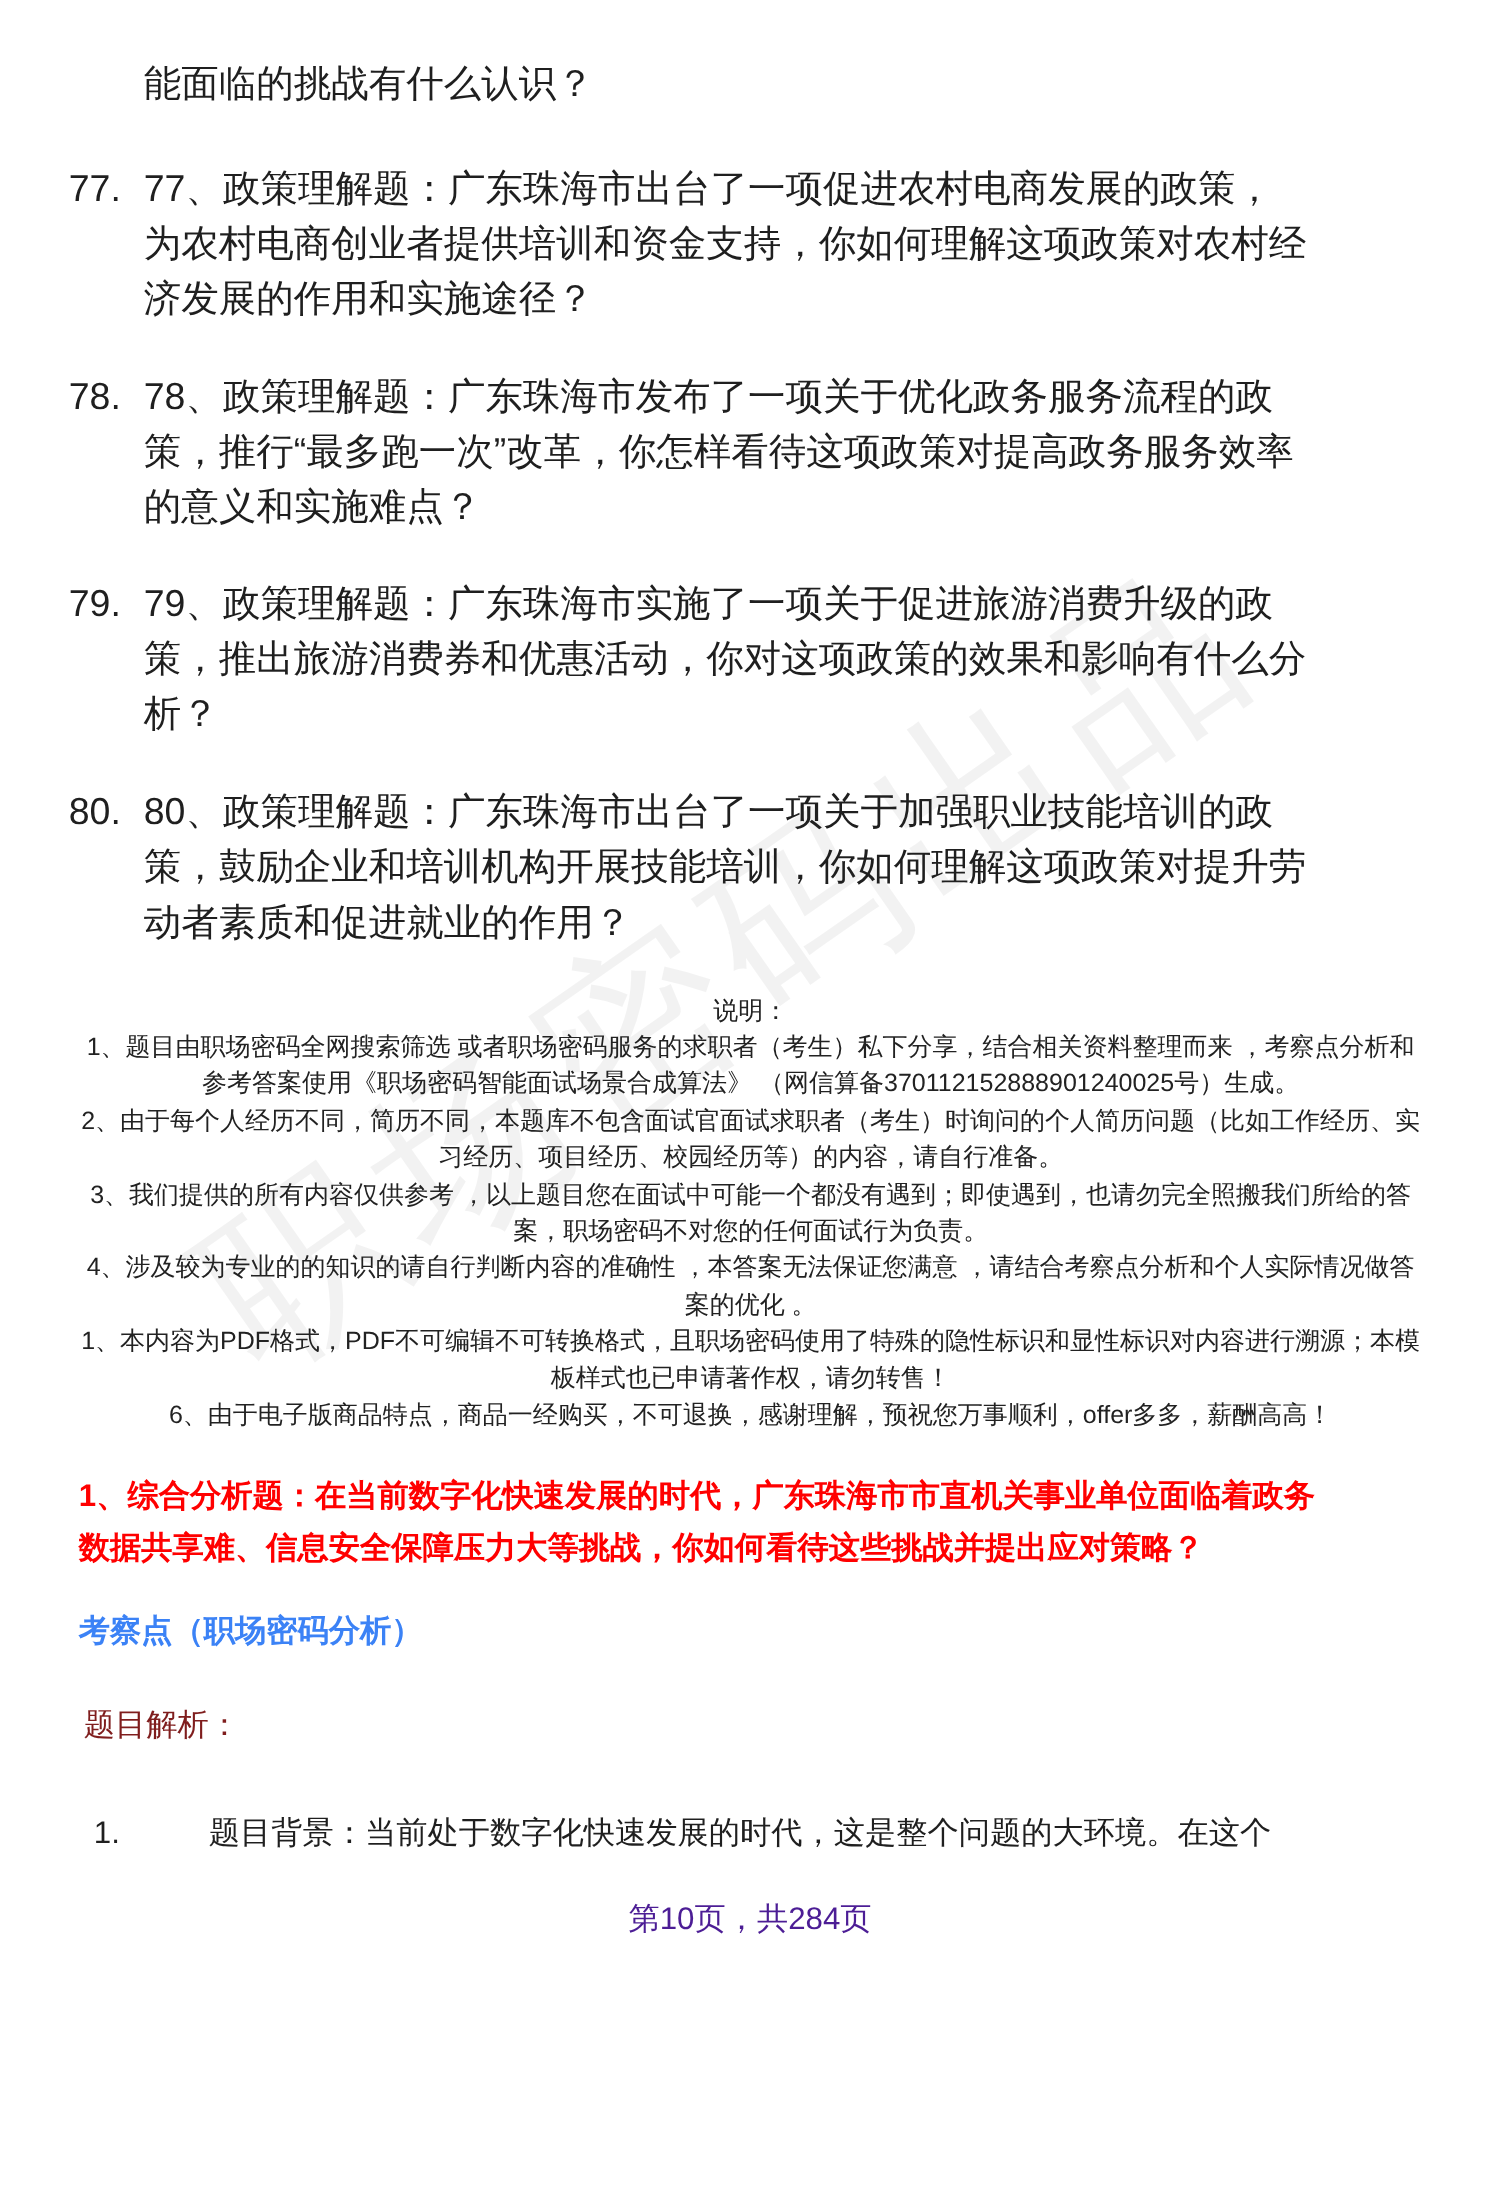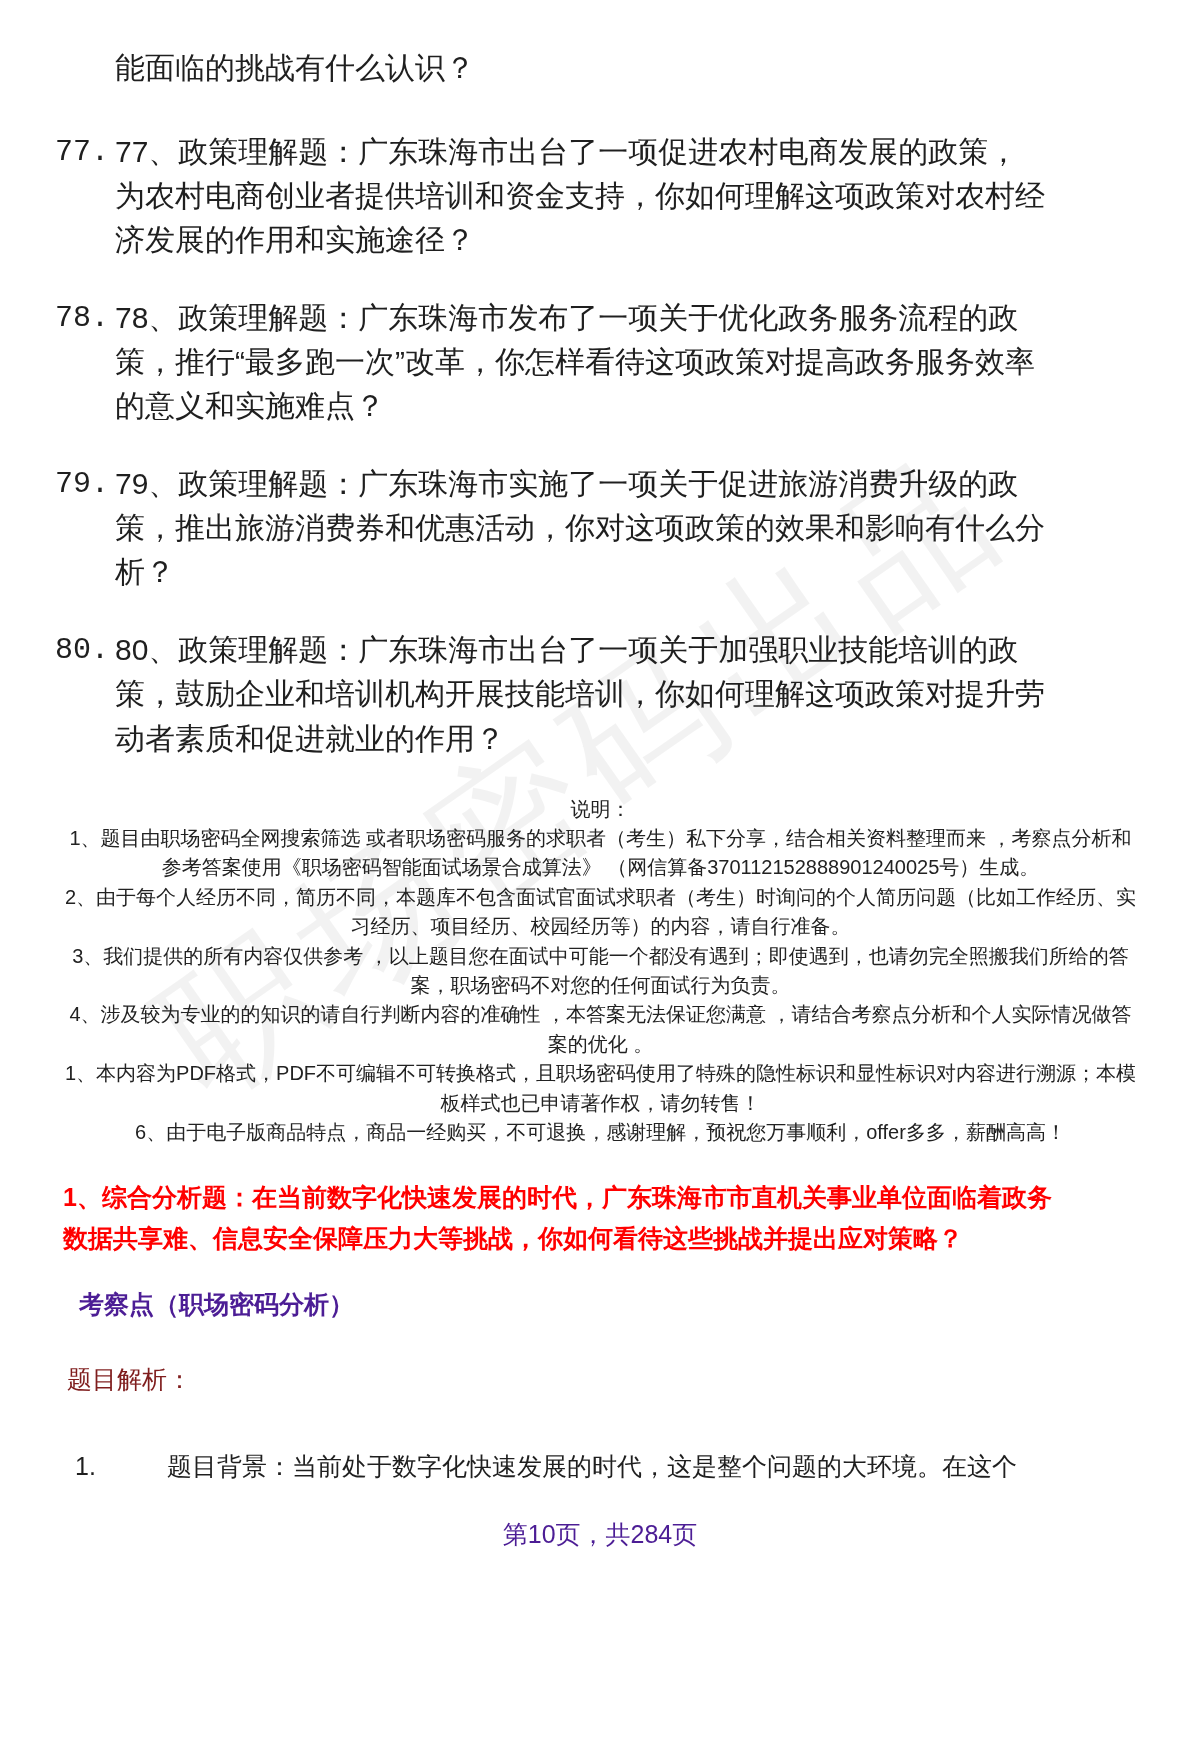--- a/index.html
+++ b/index.html
@@ -21,21 +21,21 @@
     line-height: 1.45;
     margin-bottom: 40px;
   }
 
   .q-item {
     display: flex;
     margin-bottom: 34px;
     font-size: 30px;
     line-height: 1.47;
   }
-  .q-num { flex: 0 0 60px; font-family: Liberation Mono, monospace; }
+  .q-num { flex: 0 0 60px; }
   .q-text { flex: 1; max-width: 930px; }
 
   .notes {
     margin-left: 8px;
     margin-top: 28px;
     font-size: 20px;
     line-height: 1.47;
     color: #222222;
     max-width: 1075px;
     text-align: center;
@@ -46,24 +46,24 @@
     margin-top: 30px;
     margin-left: 8px;
     max-width: 1010px;
     font-size: 25px;
     font-weight: bold;
     color: #ff0000;
     line-height: 1.62;
   }
   .analysis-heading {
     margin-top: 30px;
-    margin-left: 24px;
+    margin-left: 8px;
     font-size: 25px;
     font-weight: bold;
-    color: #4c1d95;
+    color: #3b82f6;
   }
   .analysis-label {
     margin-top: 42px;
     margin-left: 12px;
     font-size: 25px;
     color: #7f1d1d;
   }
   .analysis-item {
     display: flex;
     margin-top: 52px;

